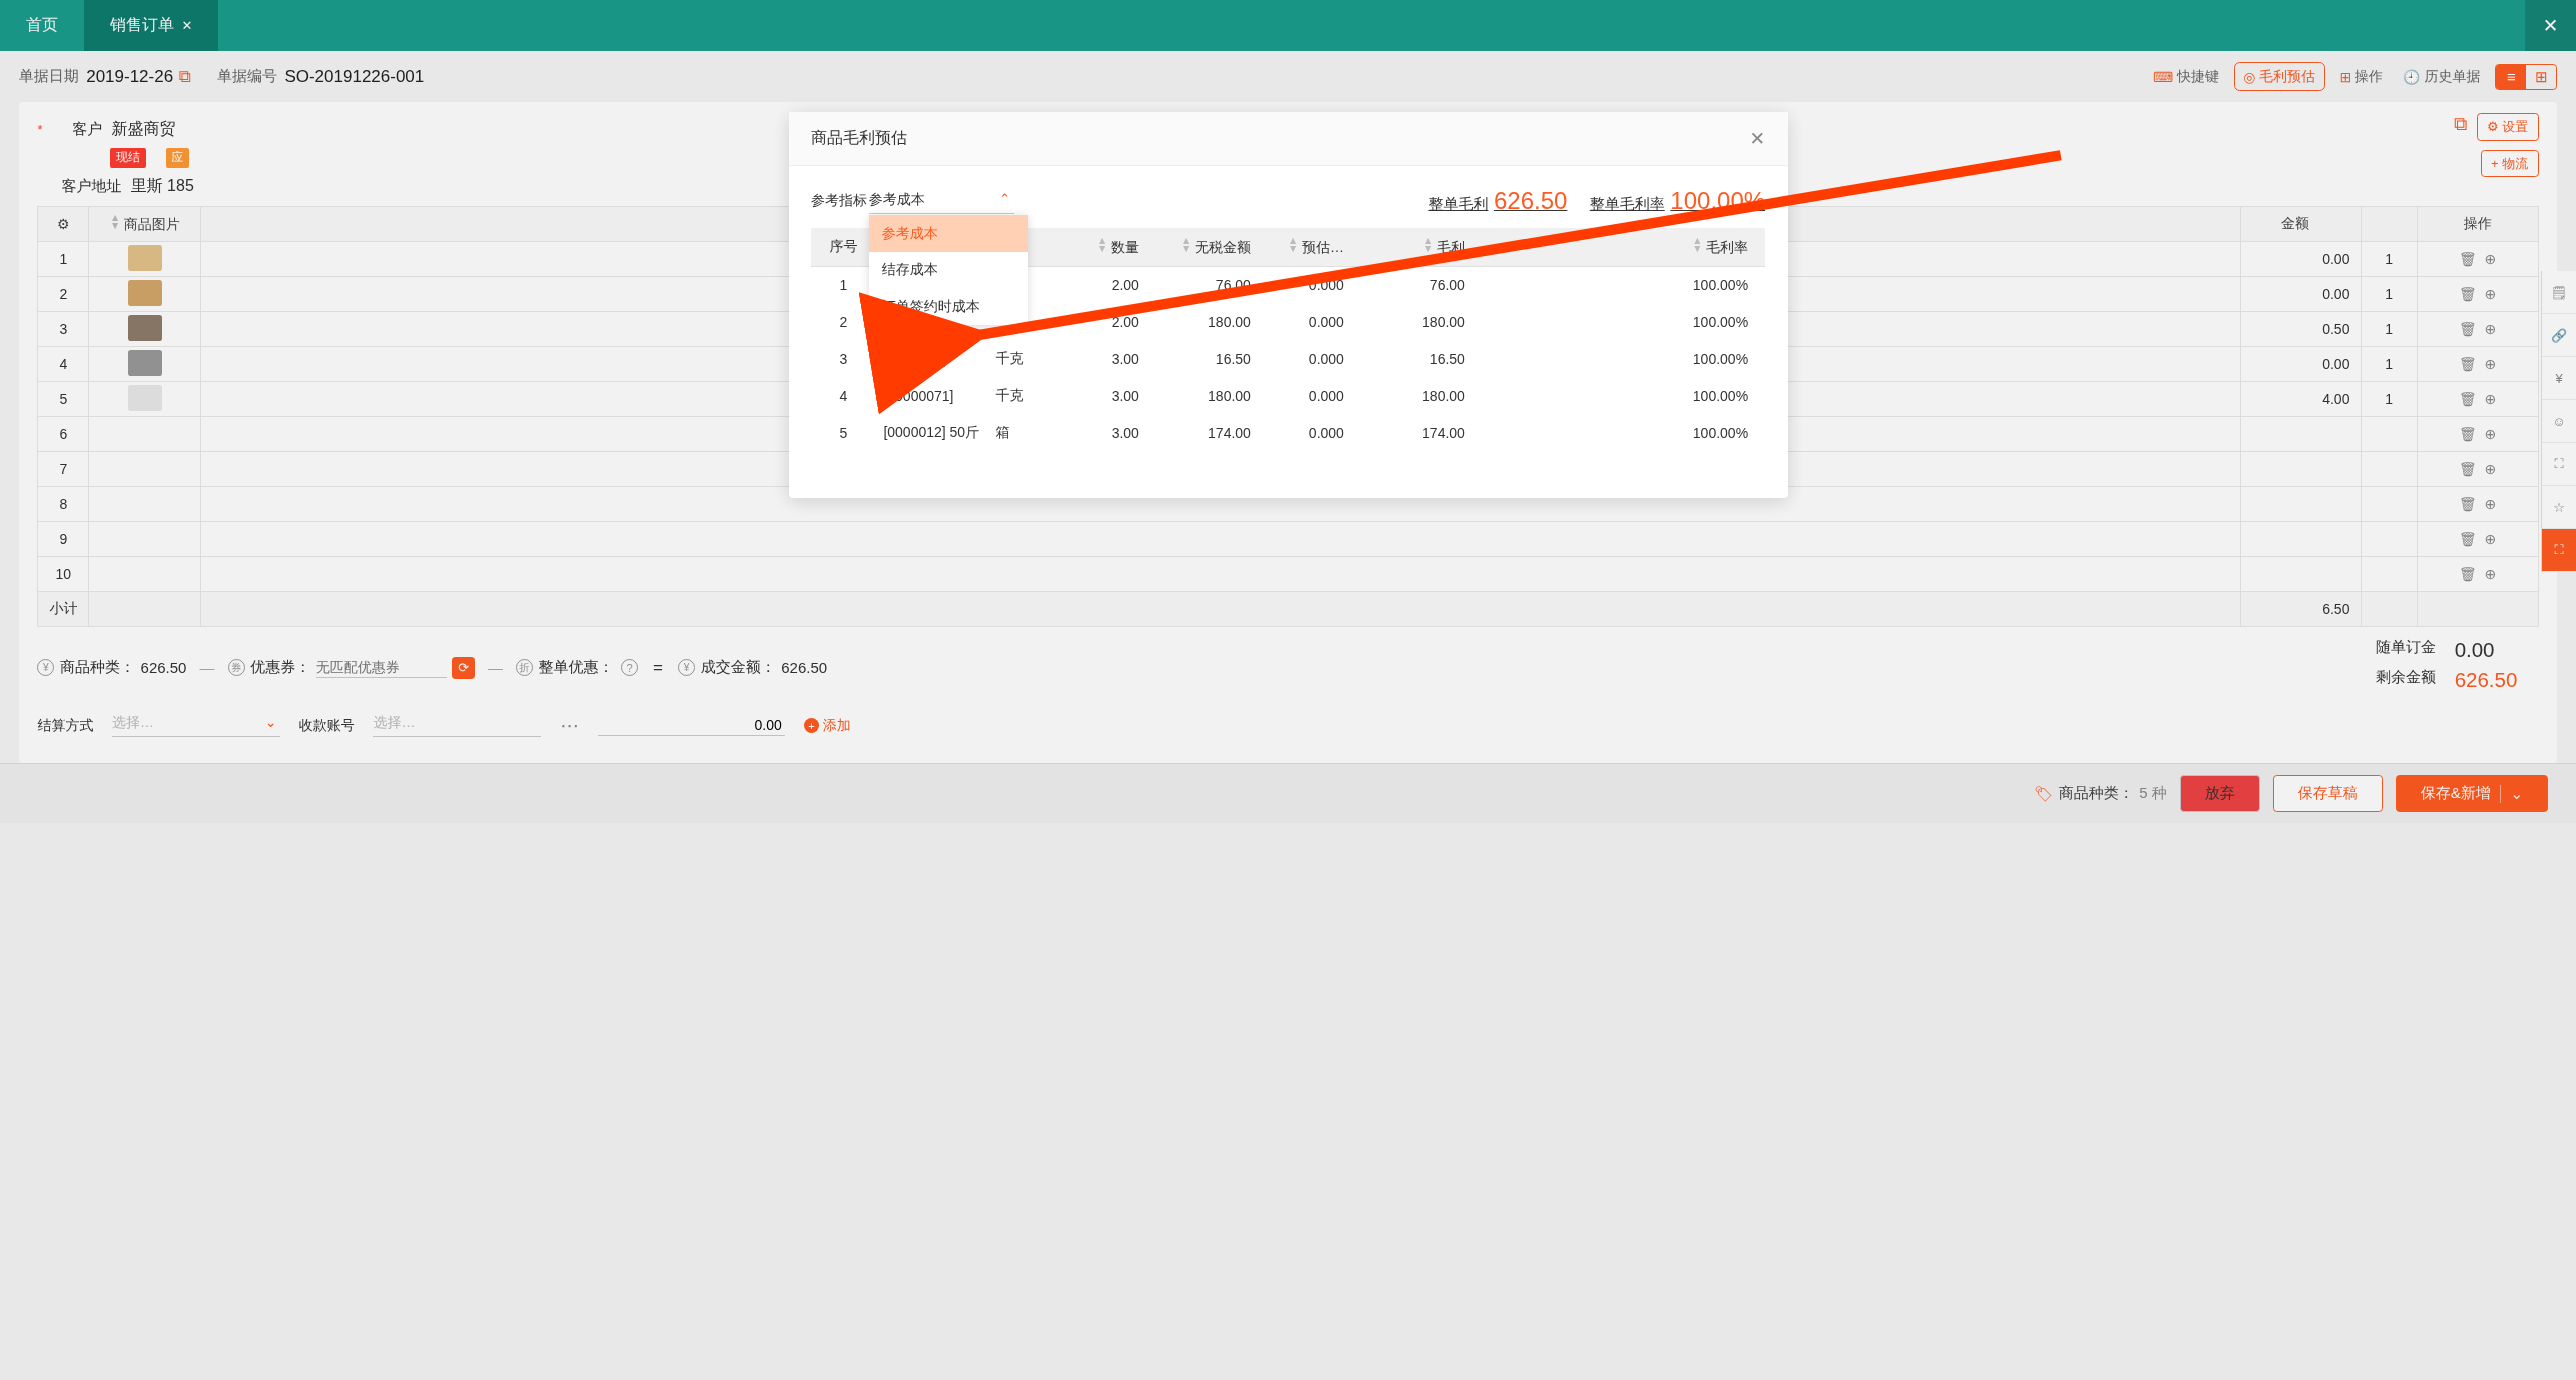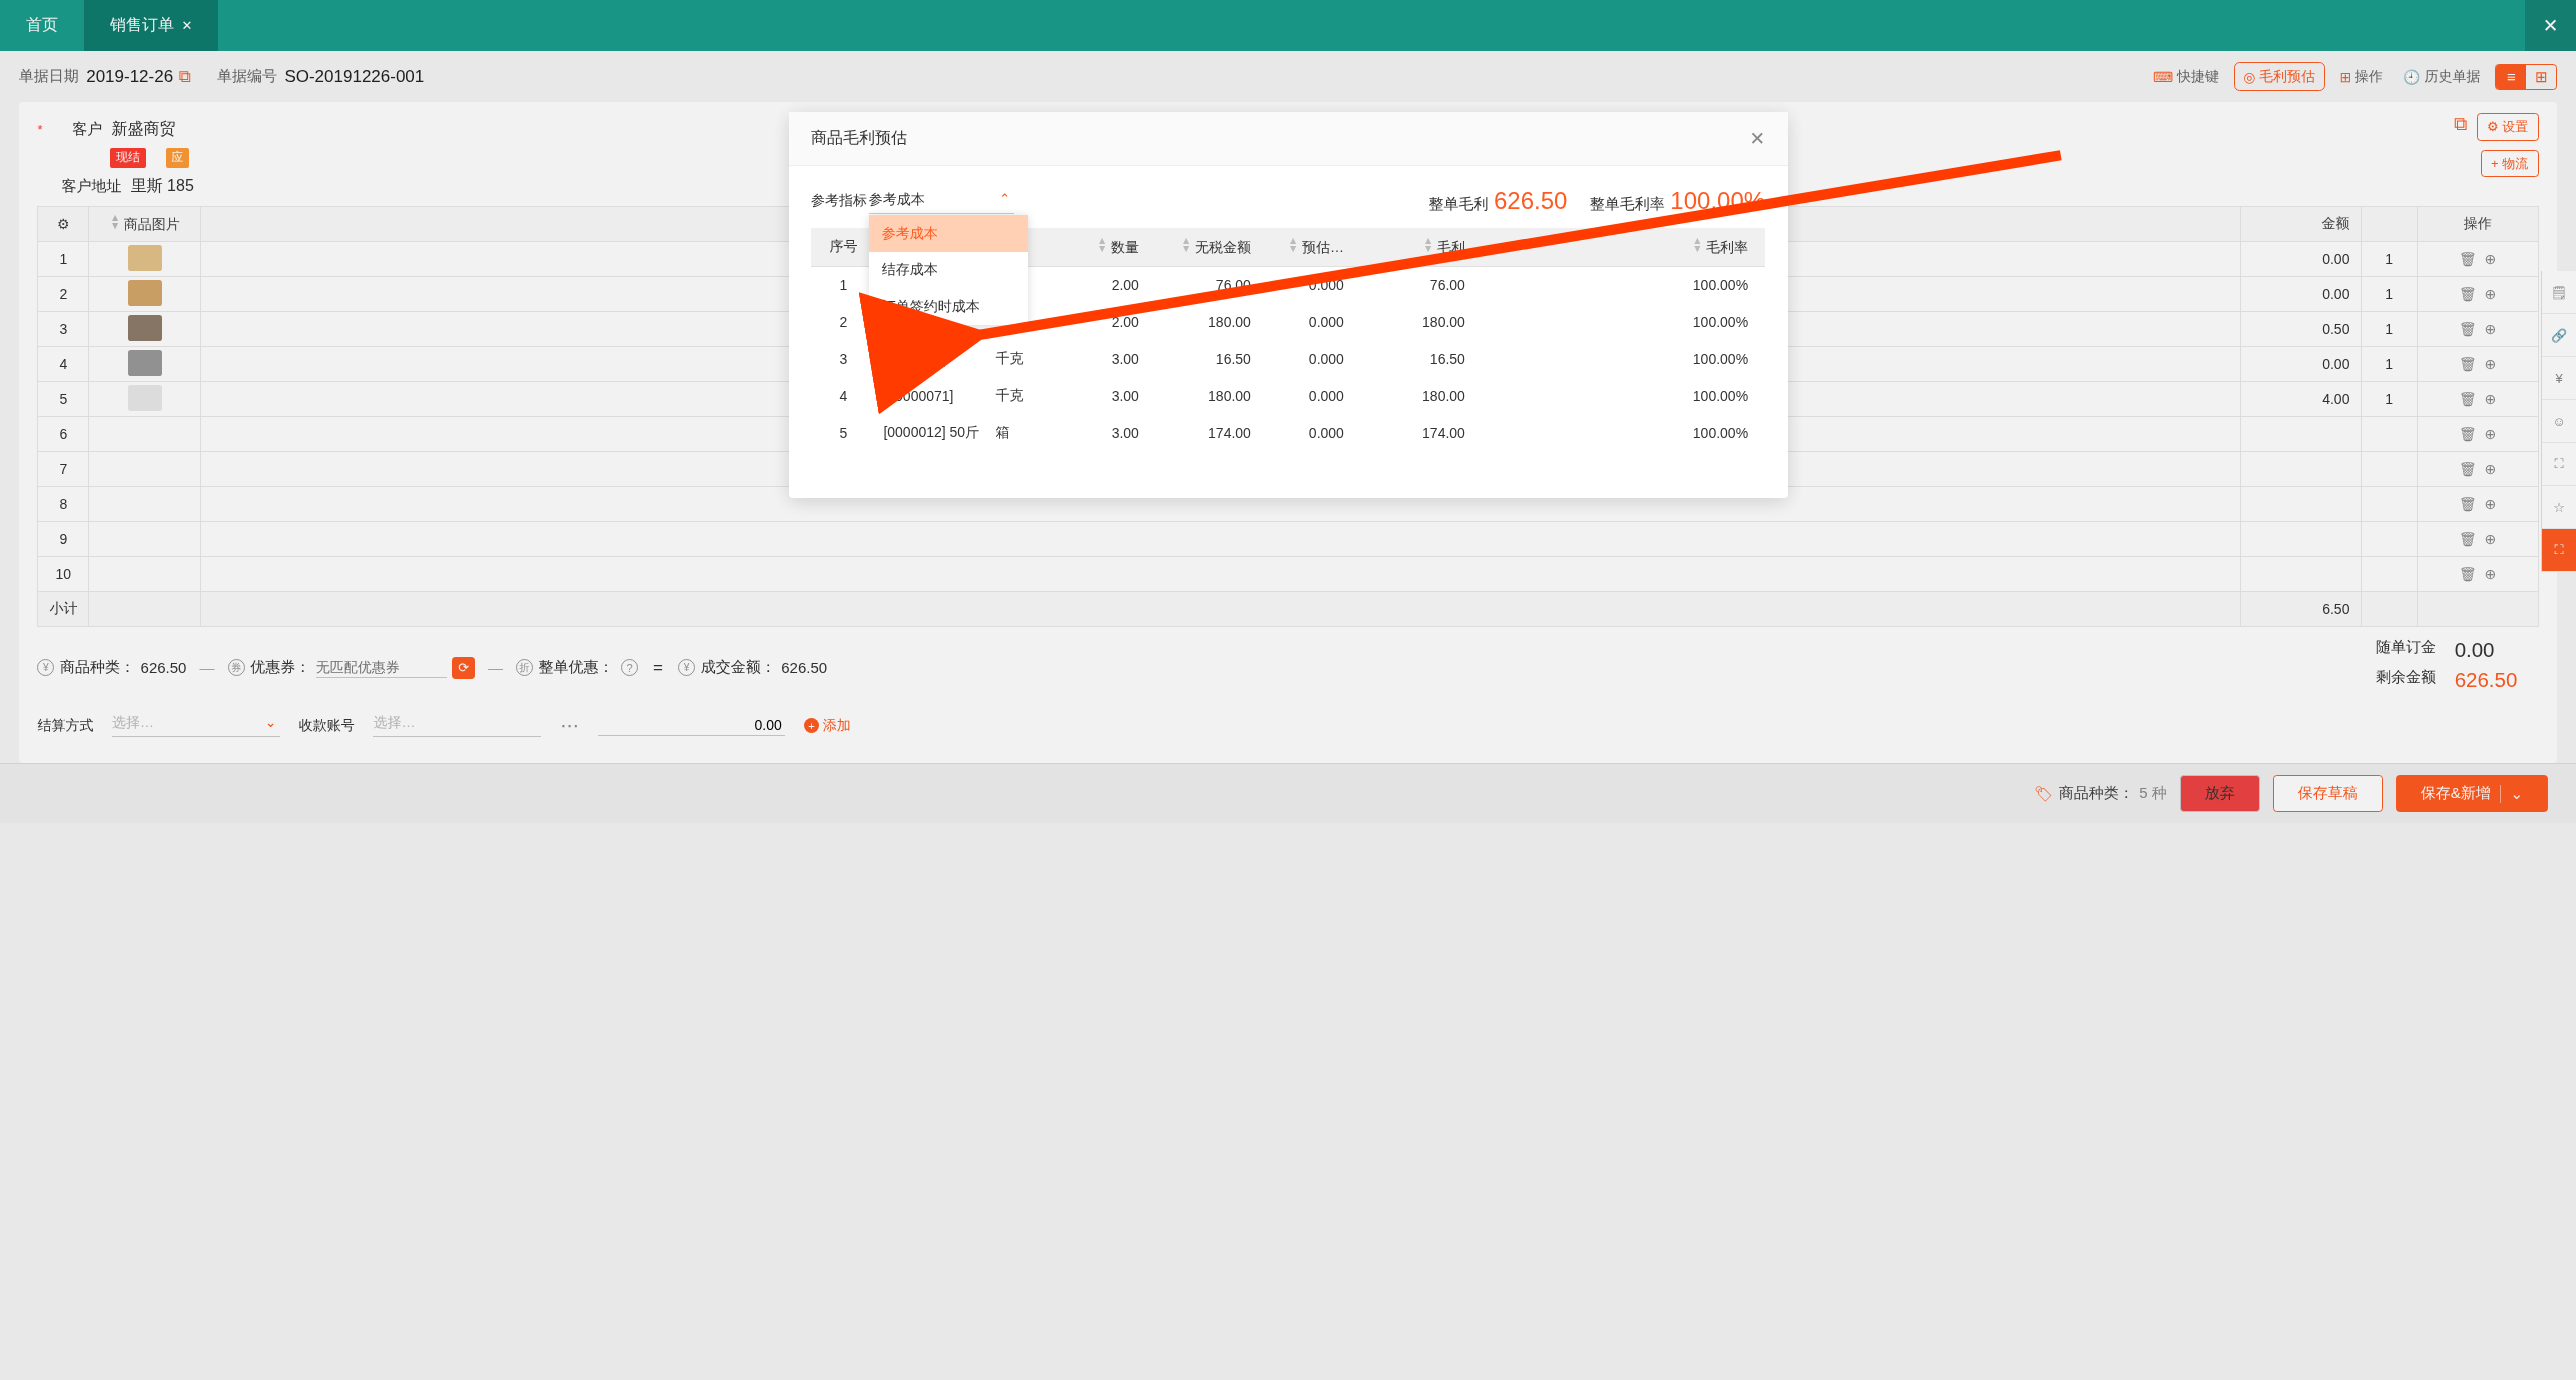--- a/index.html
+++ b/index.html
@@ -96,21 +96,21 @@
 .modal-head .close { margin-left: auto; font-size: 18.7px; color: #888; cursor: pointer; }
 .modal-body { padding: 20.5px 22.4px 9.3px 22.4px; }
 .modal-toolbar { display: flex; align-items: center; margin-bottom: 13px; }
 .modal-toolbar .ref-label { font-size: 14px; color: #333; }
 .select-box { position: relative; width: 145px; border-bottom: 0.9px solid #ccc; padding: 3.7px 0; margin-left: 1.9px; }
 .select-box .text { font-size: 14px; color: #333; cursor: text; }
 .select-box .caret { position: absolute; right: 3.7px; top: 3.7px; color: #ff5a1f; font-size: 13px; }
 .dropdown { position: absolute; left: 0; top: 28px; width: 159px; background: #fff; box-shadow: 0 1.9px 9.3px rgba(0,0,0,0.15); border-radius: 1.9px; z-index: 10; }
 .dropdown .opt { padding: 9.3px 13px; font-size: 14px; cursor: pointer; }
 .dropdown .opt.selected { background: #ffd0b3; color: #ff5a1f; }
-.modal-totals { margin-left: auto; display: flex; align-items: baseline; gap: 22.4px; font-size: 15px; }
+.modal-totals { margin-left: auto; display: flex; align-items: baseline; gap: 22.4px; font-size: 15px; text-decoration: underline; }
 .modal-totals .val { color: #ff5a1f; font-size: 24px; margin-left: 5.6px; }
 
 .mt { width: 100%; border-collapse: collapse; font-size: 14px; }
 .mt thead th { background: #f0f0f0; height: 39px; font-weight: normal; color: #333; border-bottom: 0.9px solid #e0e0e0; }
 .mt td { height: 37px; }
 .mt .c { text-align: center; }
 .mt .r { text-align: right; padding-right: 17px; }
 .mt .l { text-align: left; padding-left: 7.5px; }
 .sort-ic { color: #bbb; font-size: 10.3px; margin-right: 3.7px; display: inline-block; line-height: 8.4px; }
 .sort-ic::before { content: "▲"; display: block; }
@@ -190,21 +190,21 @@
       <span class="fval">里斯 185</span>
     </div>
 
     <div class="grid-wrap">
       <table class="grid">
         <thead>
           <tr>
             <th class="row-idx"><span>⚙</span></th>
             <th style="width:112px;"><span class="sort-ic"></span><span>商品图片</span></th>
             <th></th>
-            <th class="right" style="width:121px;"><span>金额</span></th>
+            <th class="right" style="width:121px;text-align:center;"><span>金额</span></th>
             <th style="width:56px;"></th>
             <th style="width:121px;">操作</th>
           </tr>
         </thead>
         <tbody id="grid-body">
             <tr>
               <td>1</td>
               <td><span class="thumb a"></span></td>
               <td></td>
               <td class="right">0.00</td>

